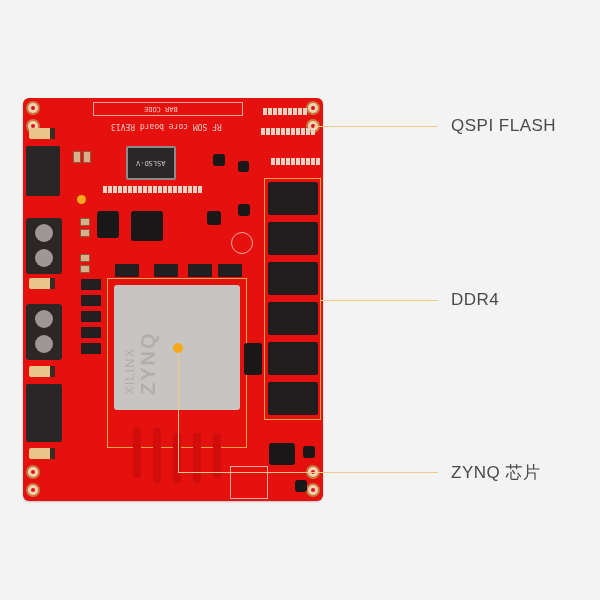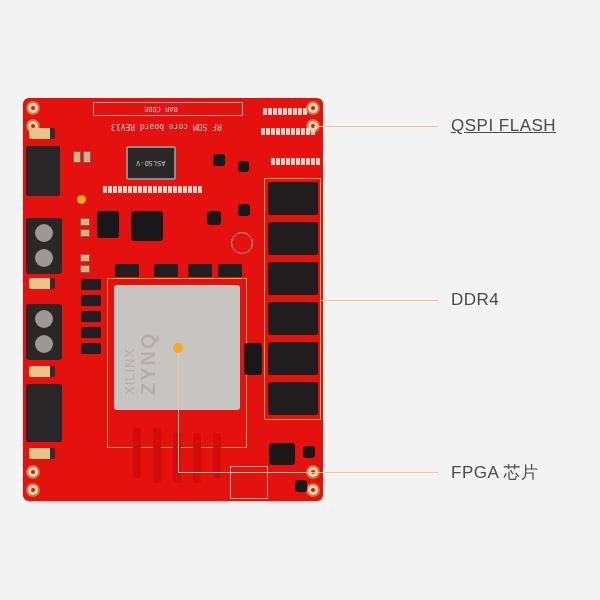--- a/index.html
+++ b/index.html
@@ -186,15 +186,15 @@
 
   <div class="dot" style="left:54px;top:97px;width:9px;height:9px;"></div>
 </div>
 
 <div class="leader" style="left:314px;top:126px;width:124px;"></div>
 <div class="leader" style="left:320px;top:300px;width:118px;"></div>
 <div class="leader-v" style="left:178px;top:350px;height:122px;"></div>
 <div class="leader" style="left:178px;top:472px;width:260px;"></div>
 <div class="dot" style="left:173px;top:343px;"></div>
 
-<div class="label" style="top:116px;text-decoration:underline;">QSPI FLASH</div>
+<div class="label" style="top:116px;">QSPI FLASH</div>
 <div class="label" style="top:290px;">DDR4</div>
-<div class="label" style="top:461px;">FPGA 芯片</div>
+<div class="label" style="top:461px;">ZYNQ 芯片</div>
 
 </body></html>

